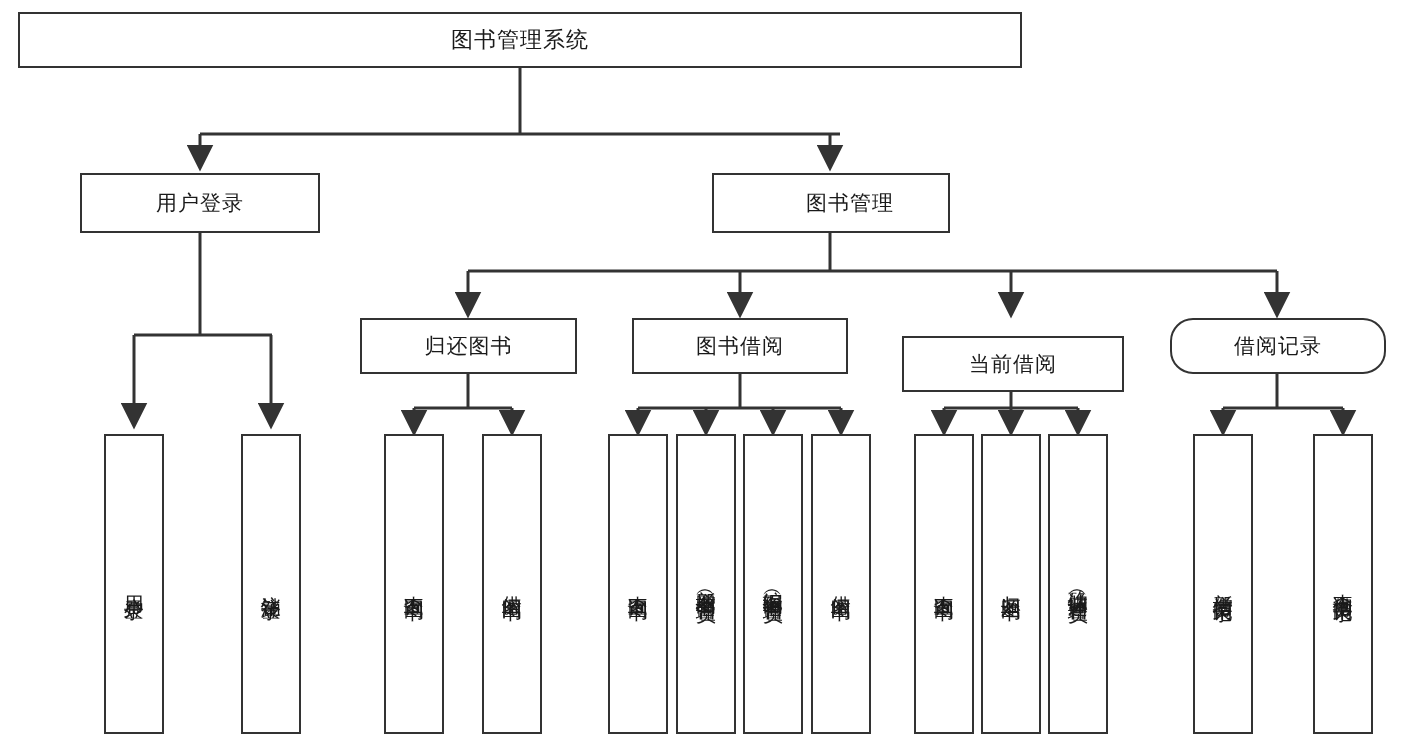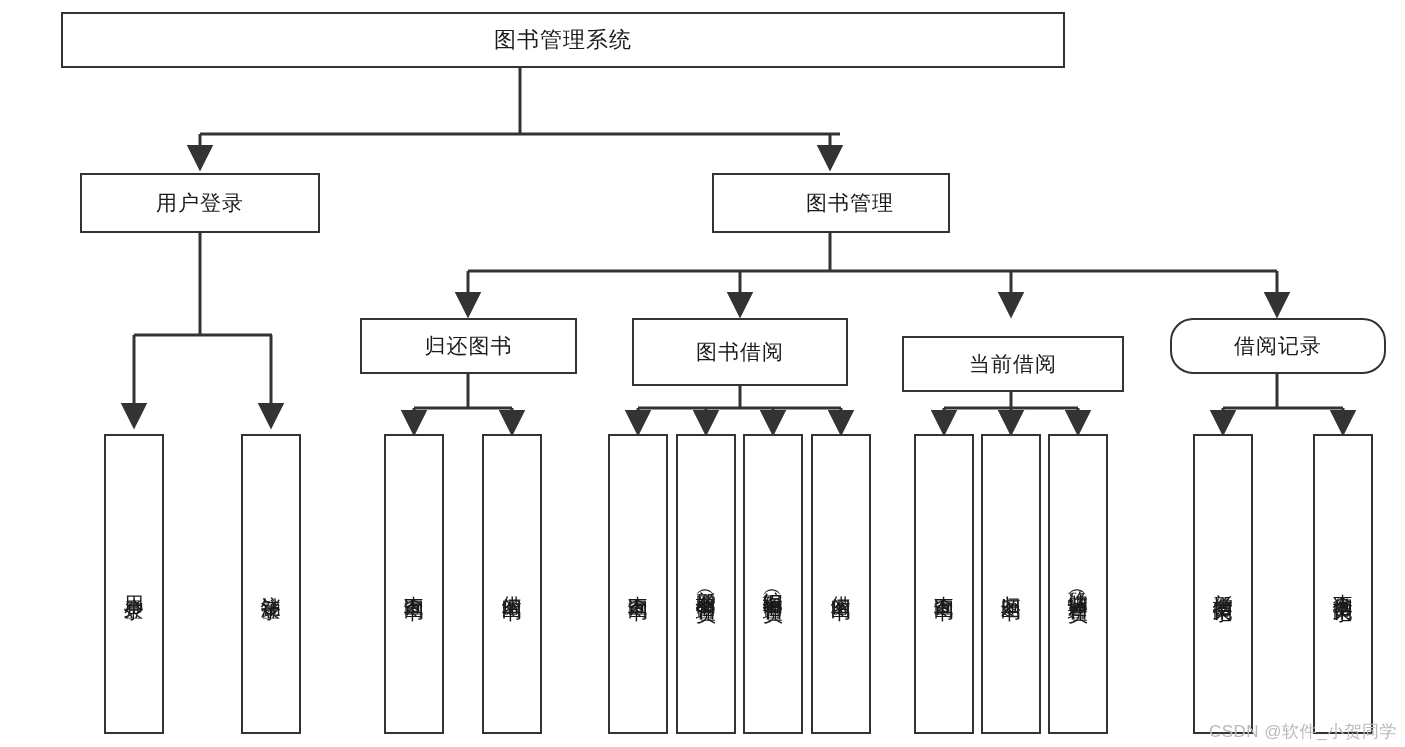--- a/index.html
+++ b/index.html
@@ -113,27 +113,27 @@
       <path d="M 1011 408 L 1011 423" marker-end="url(#arrow)"></path>
       <path d="M 1078 408 L 1078 423" marker-end="url(#arrow)"></path>
 
       <path d="M 1277 374 L 1277 408"></path>
       <path d="M 1223 408 L 1343 408"></path>
       <path d="M 1223 408 L 1223 423" marker-end="url(#arrow)"></path>
       <path d="M 1343 408 L 1343 423" marker-end="url(#arrow)"></path>
     </g>
   </svg>
 
-  <div class="node horizontal root" style="left:18px; top:12px; width:1004px; height:56px;margin-left:43px;">图书管理系统</div>
+  <div class="node horizontal root" style="left:18px; top:12px; width:1004px; height:56px;">图书管理系统</div>
 
   <div class="node horizontal" style="left:80px; top:173px; width:240px; height:60px;">用户登录</div>
   <div class="node horizontal" style="left:712px; top:173px; width:238px; height:60px;padding-left:38px;">图书管理</div>
 
   <div class="node horizontal" style="left:360px; top:318px; width:217px; height:56px;">归还图书</div>
-  <div class="node horizontal" style="left:632px; top:318px; width:216px; height:68px;">图书借阅</div>
+  <div class="node horizontal" style="left:632px; top:318px; width:216px; height:56px;">图书借阅</div>
   <div class="node horizontal" style="left:902px; top:336px; width:222px; height:56px;">当前借阅</div>
   <div class="node horizontal" style="left:1170px; top:318px; width:216px; height:56px;border-radius:23px;">借阅记录</div>
 
   <div class="node vertical" style="left:104px; top:434px; width:60px; height:300px;">用户登录</div>
   <div class="node vertical" style="left:241px; top:434px; width:60px; height:300px;">注销登录</div>
 
   <div class="node vertical" style="left:384px; top:434px; width:60px; height:300px;">查询图书</div>
   <div class="node vertical" style="left:482px; top:434px; width:60px; height:300px;">借阅图书</div>
 
   <div class="node vertical" style="left:608px; top:434px; width:60px; height:300px;">查询图书</div>
@@ -141,15 +141,14 @@
   <div class="node vertical" style="left:743px; top:434px; width:60px; height:300px;">编辑图书（管理员）</div>
   <div class="node vertical" style="left:811px; top:434px; width:60px; height:300px;">借阅图书</div>
 
   <div class="node vertical" style="left:914px; top:434px; width:60px; height:300px;">查询图书</div>
   <div class="node vertical" style="left:981px; top:434px; width:60px; height:300px;">归还图书</div>
   <div class="node vertical" style="left:1048px; top:434px; width:60px; height:300px;">确认归还（管理员）</div>
 
   <div class="node vertical" style="left:1193px; top:434px; width:60px; height:300px;">新增借阅记录</div>
   <div class="node vertical" style="left:1313px; top:434px; width:60px; height:300px;">查询借阅记录</div>
 
-  <div class="watermark">CSDN @软件_小贺同学</div>
 
 </div>
 
 </body></html>

